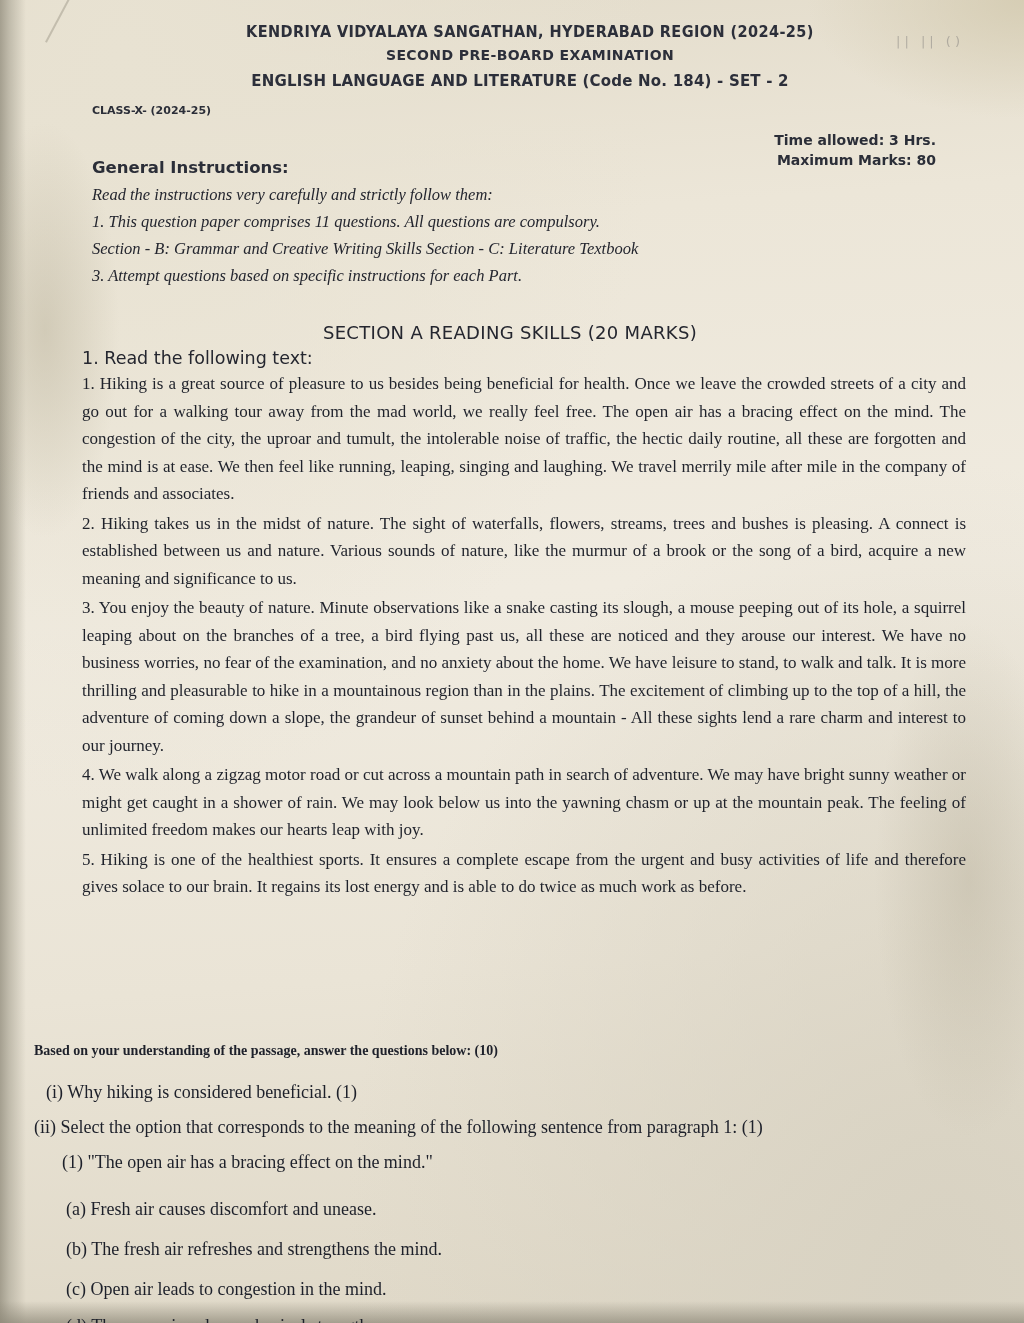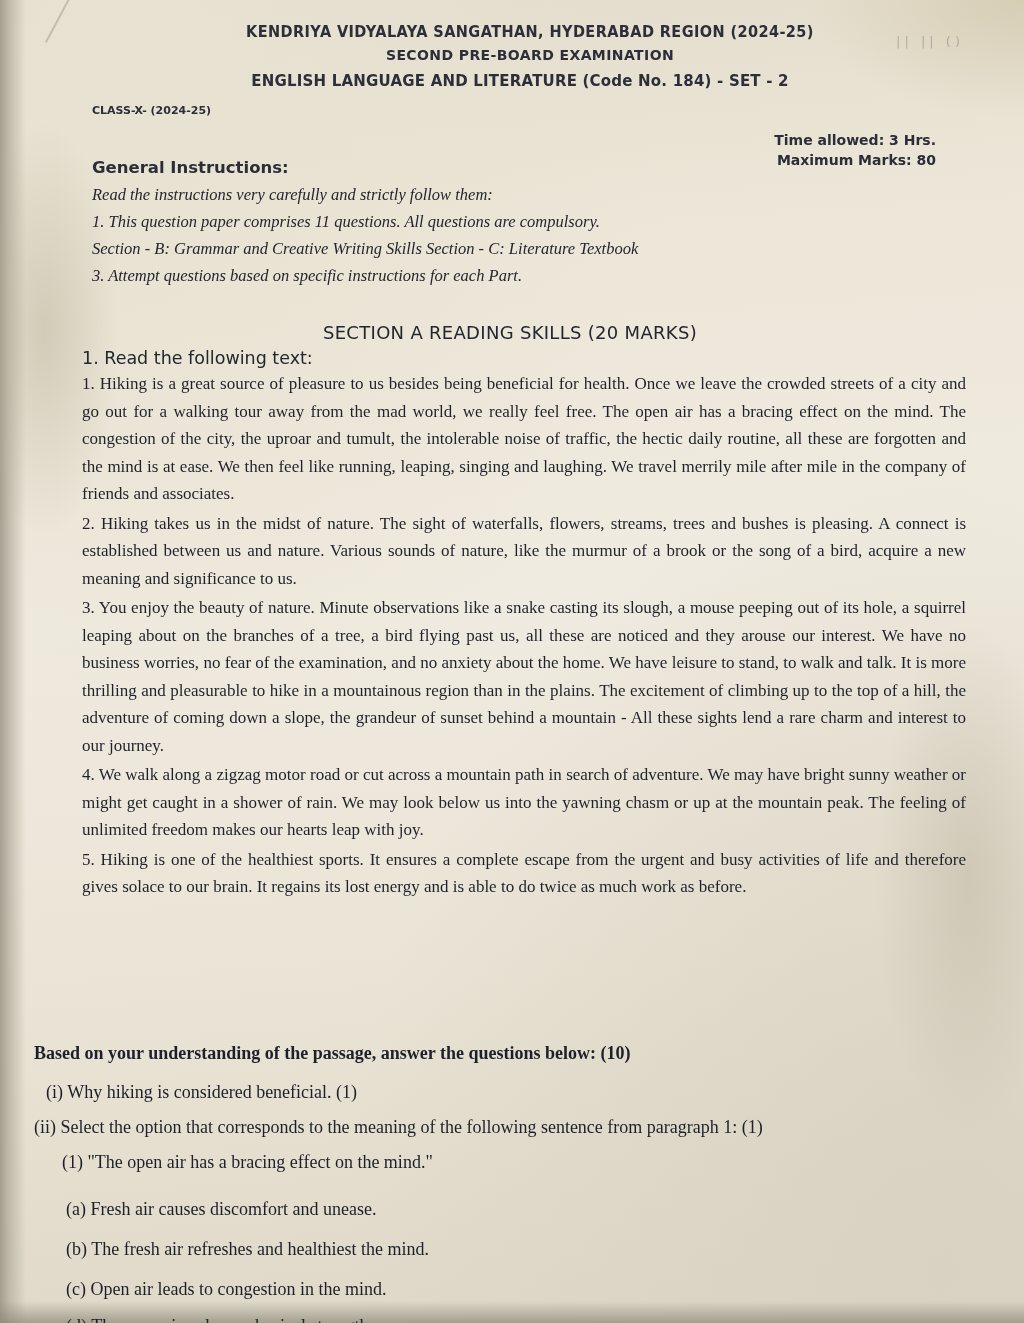--- a/index.html
+++ b/index.html
@@ -182,21 +182,21 @@
     color: #1f222b;
     text-align: justify;
   }
   .passage p { margin: 0 0 0 0; }
   .passage p + p { margin-top: 2px; }
 
   .based-on {
     position: absolute;
     left: 34px; top: 1043px;
     width: 960px;
-    font-size: 18px;
+    font-size: 14px;
     font-weight: 700;
     font-family: "Liberation Serif", serif;
     color: #1d202a;
   }
   .q-i {
     position: absolute;
     left: 46px; top: 1082px;
     font-size: 18px;
     color: #1d202a;
   }
@@ -271,18 +271,18 @@
 
     <div class="based-on">Based on your understanding of the passage, answer the questions below: (10)</div>
 
     <div class="q-i">(i) Why hiking is considered beneficial. (1)</div>
 
     <div class="q-ii">(ii) Select the option that corresponds to the meaning of the following sentence from paragraph 1: (1)</div>
 
     <div class="q-ii-1">(1) "The open air has a bracing effect on the mind."</div>
 
     <div class="opt opt-a">(a) Fresh air causes discomfort and unease.</div>
-    <div class="opt opt-b">(b) The fresh air refreshes and healthiest the mind.</div>
+    <div class="opt opt-b">(b) The fresh air refreshes and strengthens the mind.</div>
     <div class="opt opt-c">(c) Open air leads to congestion in the mind.</div>
     <div class="opt opt-d">(d) The open air reduces physical strength.</div>
 
   </div>
 </div>
 
 </body></html>

